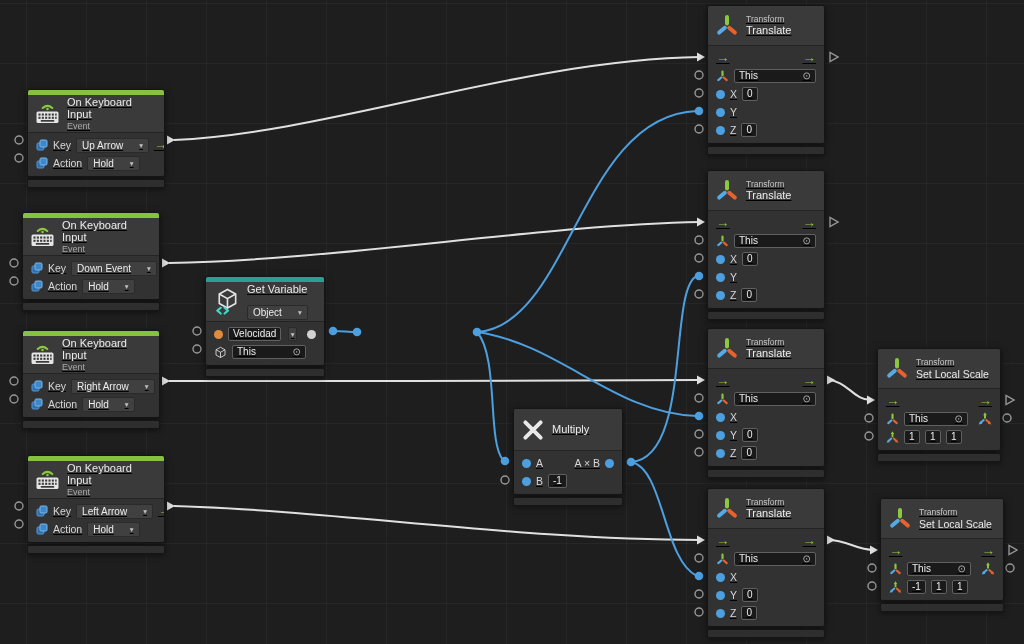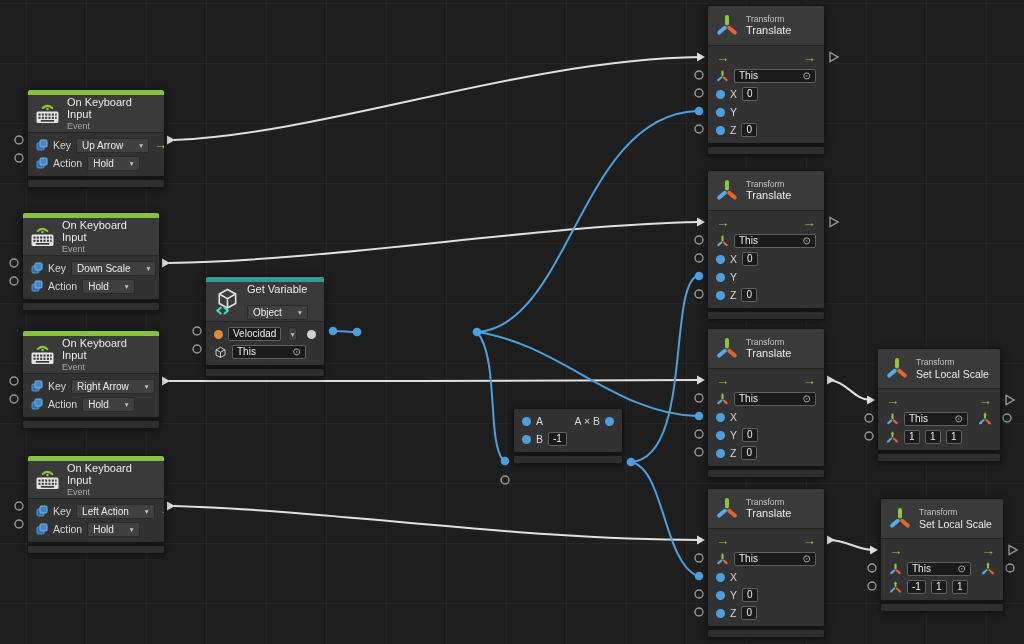--- a/index.html
+++ b/index.html
@@ -8,21 +8,21 @@
     position:relative; width:1024px; height:644px; overflow:hidden;
     background-color:#1e1e1e;
     background-image:
       linear-gradient(to right, rgba(255,255,255,0.035) 1px, transparent 1px),
       linear-gradient(to bottom, rgba(255,255,255,0.035) 1px, transparent 1px);
     background-size:60px 60px;
     background-position:26px 3px;
     font-family:"Liberation Sans", sans-serif;
   }
   #wires { position:absolute; left:0; top:0; width:1024px; height:644px; z-index:1; }
-  .node { position:absolute; z-index:2; }
+  .node { position:absolute; z-index:2;text-decoration:underline; }
   .node-main { background:#343434; border:1px solid #151515; border-radius:3px; overflow:hidden;
                box-shadow:0 2px 7px rgba(0,0,0,.55); }
   .node-footer { height:9px; background:#2e2e2e; border:1px solid #151515; border-radius:2px;
                  margin-top:2px; box-shadow:0 2px 5px rgba(0,0,0,.4); }
   .accent { height:5px; width:100%; }
   .node-header { display:flex; align-items:center; gap:7px; padding:4px 8px 4px 7px;
                  background:#3a3a3a; border-bottom:1px solid #242424; }
   .h34 { height:38px; } .h40 { height:40px; } .h42 { height:42px; }
   .node-rows { background:#323232; padding:3px 0 4px; }
   .row { height:18px; display:flex; align-items:center; gap:5px; padding:0 8px;
@@ -268,21 +268,21 @@
       </div>
       <div class="node-rows">
         <div class="row">
           <span class="icon">
               <svg width="12" height="12">
                 <use href="#sym-link"></use>
               </svg>
             </span>
           <span class="plabel">Key</span>
           <span class="dropdown">
-              <span>Down Scale</span>
+              <span>Down Event</span>
               <span class="caret">▾</span>
             </span>
           <span class="garrow right">→</span>
         </div>
         <div class="row">
           <span class="icon">
               <svg width="12" height="12">
                 <use href="#sym-link"></use>
               </svg>
             </span>
@@ -358,21 +358,21 @@
       </div>
       <div class="node-rows">
         <div class="row">
           <span class="icon">
               <svg width="12" height="12">
                 <use href="#sym-link"></use>
               </svg>
             </span>
           <span class="plabel">Key</span>
           <span class="dropdown">
-              <span>Left Action</span>
+              <span>Left Arrow</span>
               <span class="caret">▾</span>
             </span>
           <span class="garrow right">→</span>
         </div>
         <div class="row">
           <span class="icon">
               <svg width="12" height="12">
                 <use href="#sym-link"></use>
               </svg>
             </span>
@@ -426,20 +426,28 @@
             </span>
         </div>
       </div>
     </div>
     <div class="node-footer"></div>
   </div>
 
 
   <div class="node" style="left:513px;top:408px;width:110px">
     <div class="node-main">
+      <div class="node-header h42">
+        <span class="icon">
+            <svg width="24" height="24">
+              <use href="#sym-x"></use>
+            </svg>
+          </span>
+        <div class="title">Multiply</div>
+      </div>
       <div class="node-rows">
         <div class="row">
           <span class="dot"></span>
           <span class="plabel">A</span>
           <span class="spacer"></span>
           <span class="plabel">A × B</span>
           <span class="dot"></span>
         </div>
         <div class="row">
           <span class="dot"></span>

